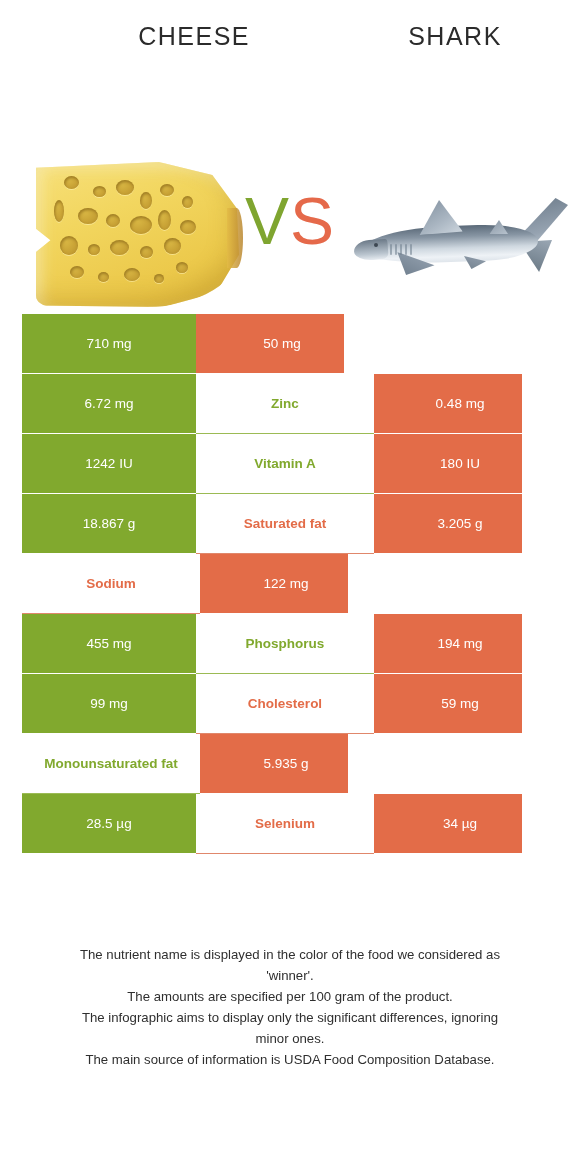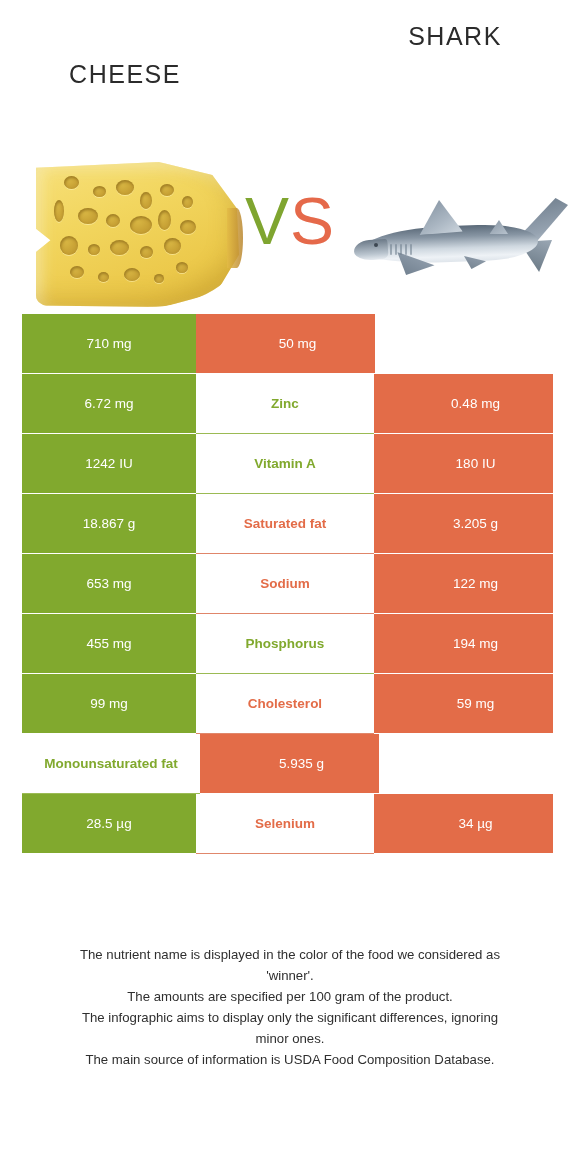--- a/index.html
+++ b/index.html
@@ -24,21 +24,21 @@
   .title {
     position: absolute;
     top: 22px;
     font-size: 25px;
     font-weight: 300;
     letter-spacing: 1.5px;
     color: #2b2b2b;
     text-transform: uppercase;
     white-space: nowrap;
   }
-  .title-left  { left: 0; width: 250px; text-align: center; margin-top: 38px; }
+  .title-left  { left: 0; width: 250px; text-align: right; }
   .title-right { left: 330px; width: 250px; text-align: center; }
 
   
   .hero {
     position: relative;
     height: 240px;
   }
   .vs {
     position: absolute;
     left: 0; right: 0;
@@ -195,21 +195,21 @@
     color: #ffffff;
     border-bottom: 1px solid #ffffff;
   }
   .cell-mid {
     width: 178px;
     background: #ffffff;
     font-size: 13.5px;
     font-weight: 600;
   }
   .cell-right {
-    width: 179px;
+    width: 148px;
     background: #e36c48;
     color: #ffffff;
     border-bottom: 1px solid #ffffff;
     padding-left: 24px;
   }
   .cell-mid.win-left  { color: #81a92e; border-bottom: 1px solid #9cbb55; }
   .cell-mid.win-right { color: #e36c48; border-bottom: 1px solid #e0876b; }
 
   
   .footer {
@@ -297,21 +297,20 @@
       <div class="cell cell-left">1242 IU</div>
       <div class="cell cell-mid win-left">Vitamin A</div>
       <div class="cell cell-right">180 IU</div>
     </div>
     <div class="row">
       <div class="cell cell-left">18.867 g</div>
       <div class="cell cell-mid win-right">Saturated fat</div>
       <div class="cell cell-right">3.205 g</div>
     </div>
     <div class="row">
-      <div class="cell cell-left">653 mg</div>
       <div class="cell cell-mid win-right">Sodium</div>
       <div class="cell cell-right">122 mg</div>
     </div>
     <div class="row">
       <div class="cell cell-left">455 mg</div>
       <div class="cell cell-mid win-left">Phosphorus</div>
       <div class="cell cell-right">194 mg</div>
     </div>
     <div class="row">
       <div class="cell cell-left">99 mg</div>

